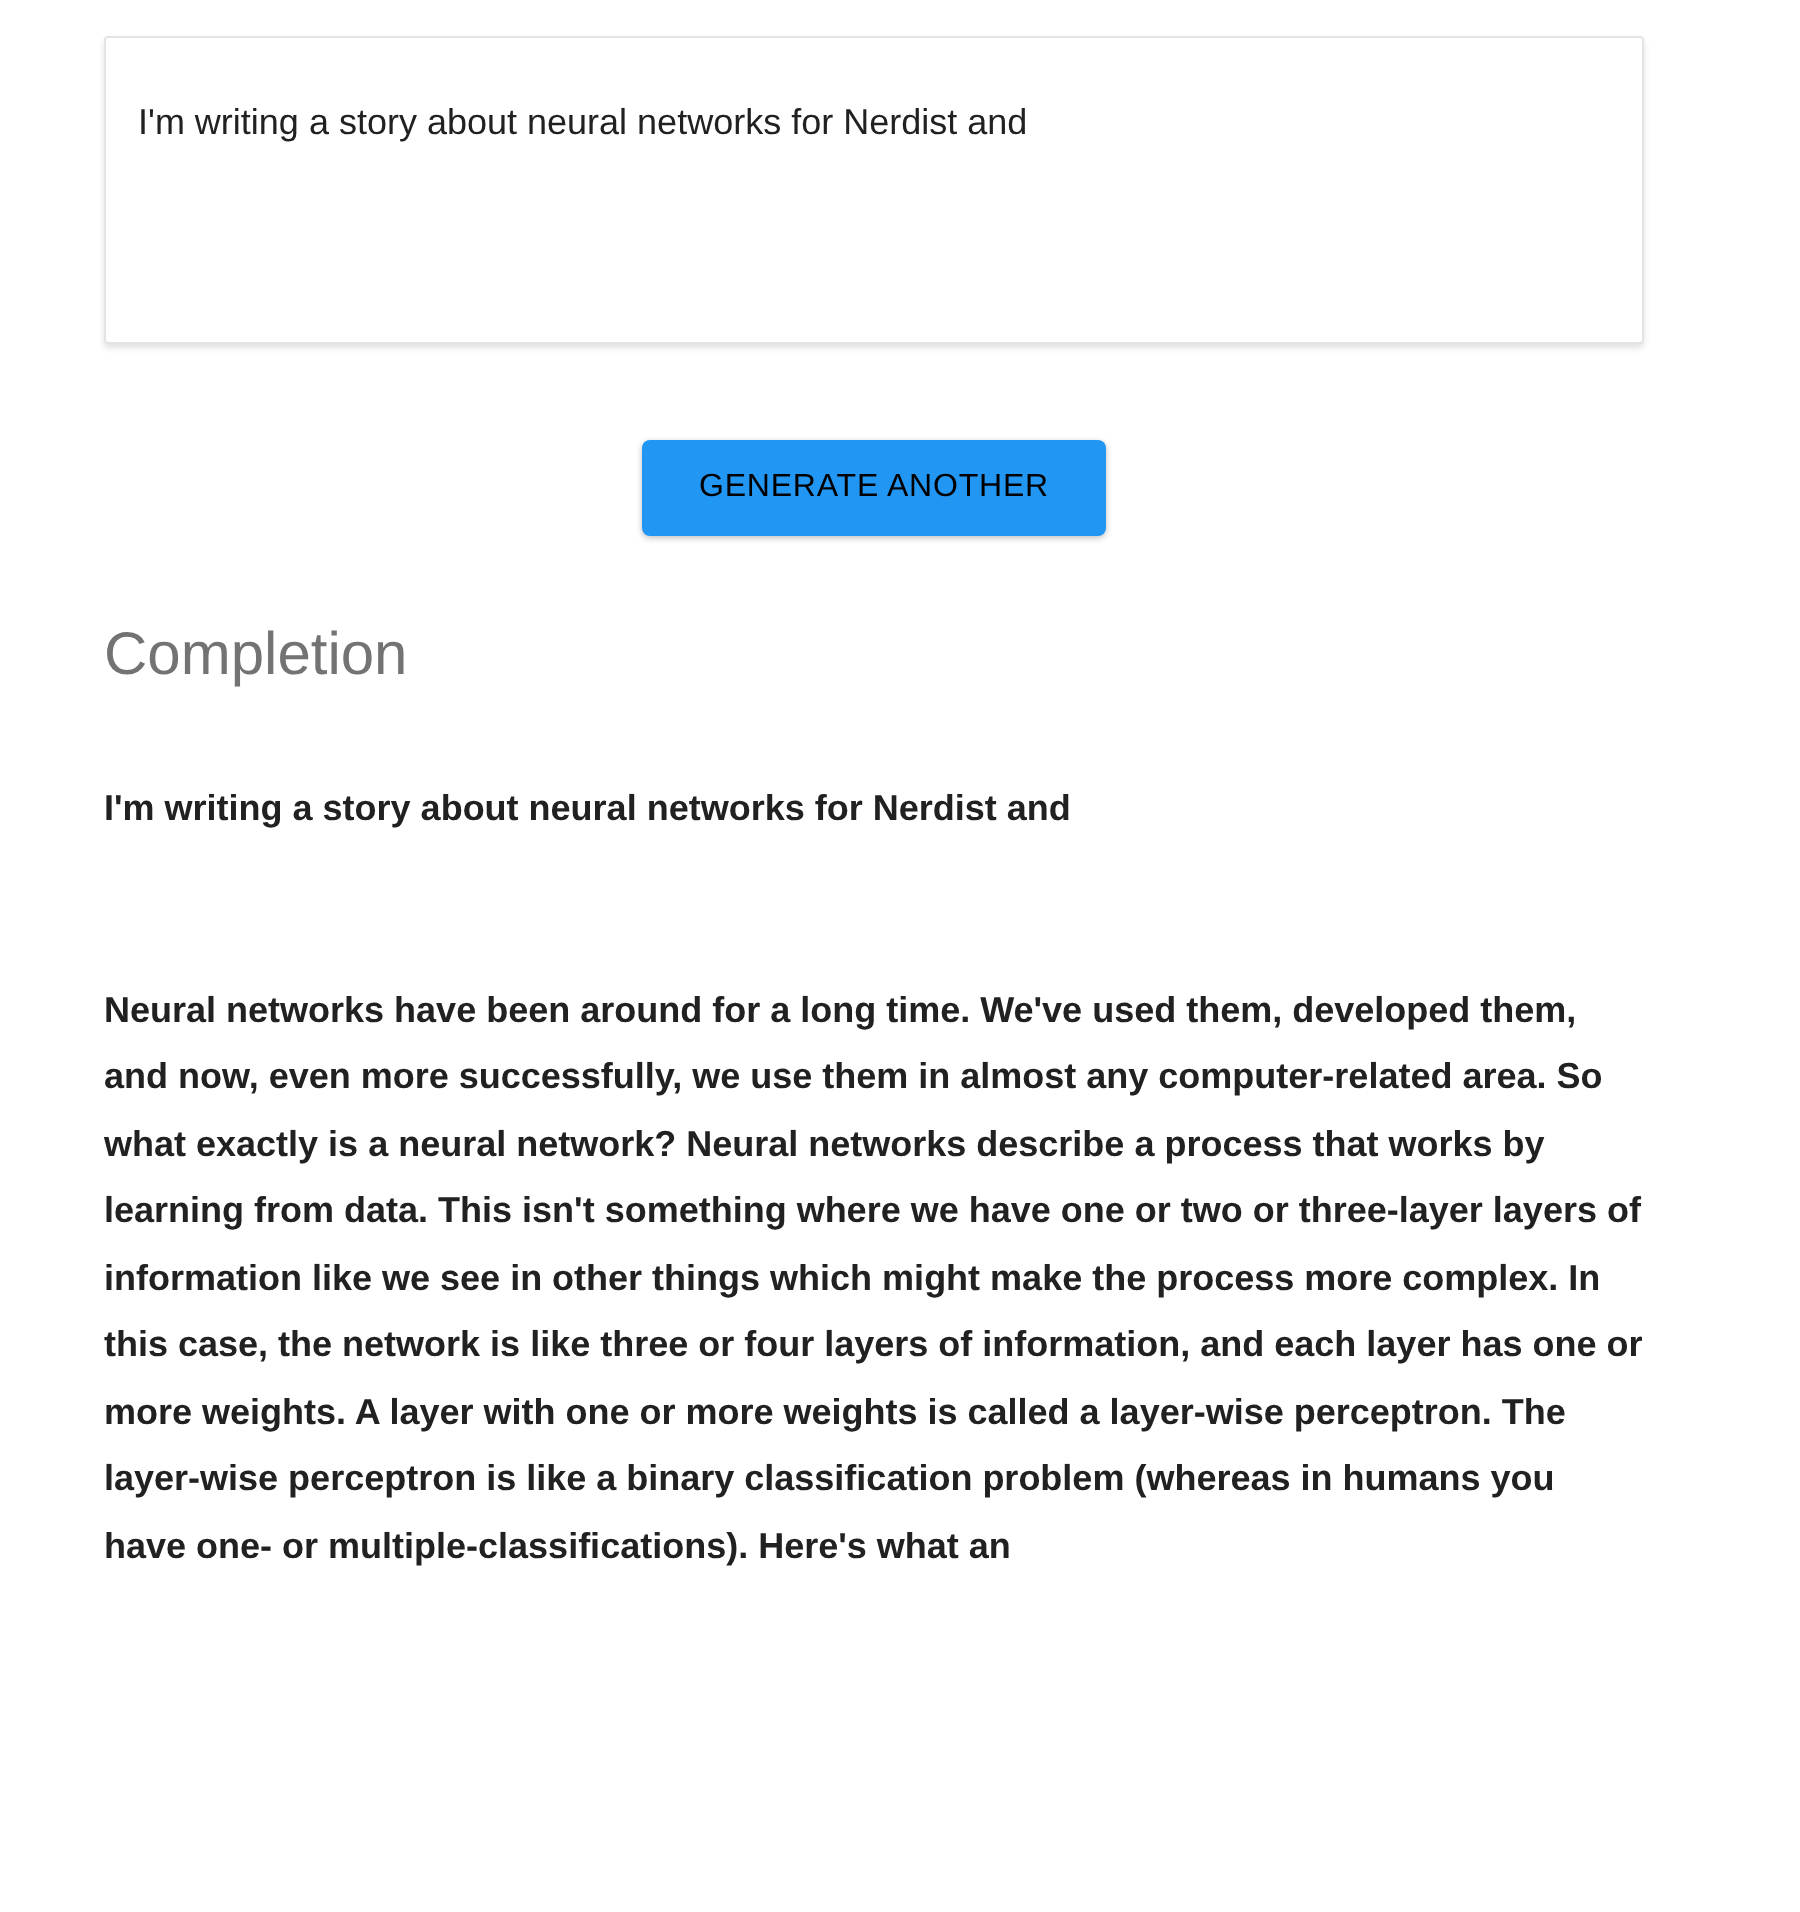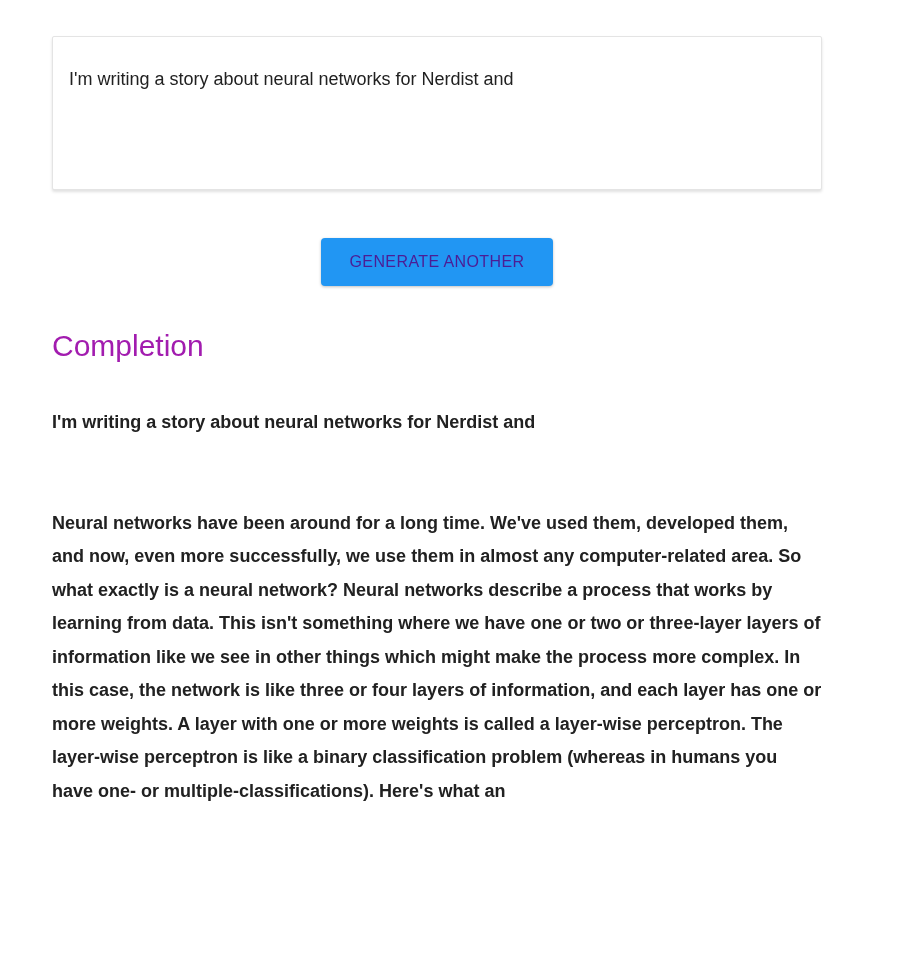--- a/index.html
+++ b/index.html
@@ -7,21 +7,20 @@
   body {
     width: 900px;
     height: 956px;
     overflow: hidden;
     font-family: "Liberation Sans", sans-serif;
     color: #212121;
   }
   .container {
     padding: 18px 78px 0 52px;
     width: 900px;
-    margin-top: 18px;
   }
   .prompt-card {
     display: block;
     width: 770px;
     height: 154px;
     background: #ffffff;
     border: 1px solid #e4e4e4;
     border-radius: 2px;
     box-shadow: 0 2px 3px rgba(0,0,0,0.12);
     padding: 28px 18px 12px 16px;
@@ -34,39 +33,39 @@
     overflow: hidden;
   }
   .button-row {
     width: 770px;
     display: flex;
     justify-content: center;
     margin-top: 48px;
   }
   .generate-btn {
     background: #2196f3;
-    color: #4c1d95;
+    color: #000000;
     border: none;
     border-radius: 4px;
     height: 48px;
     min-width: 232px;
     padding: 0 26px;
     font-family: "Liberation Sans", sans-serif;
     font-size: 16px;
     font-weight: 500;
     letter-spacing: 0.4px;
     box-shadow: 0 1px 3px rgba(0,0,0,0.25);
     cursor: pointer;
   }
   .completion-heading {
     margin-top: 42px;
     font-size: 30px;
     line-height: 36px;
     font-weight: 400;
-    color: #a21caf;
+    color: #737373;
   }
   .prompt-echo {
     margin-top: 42px;
     font-size: 18px;
     line-height: 33.5px;
     font-weight: 700;
     color: #212121;
     max-width: 770px;
   }
   .para {

